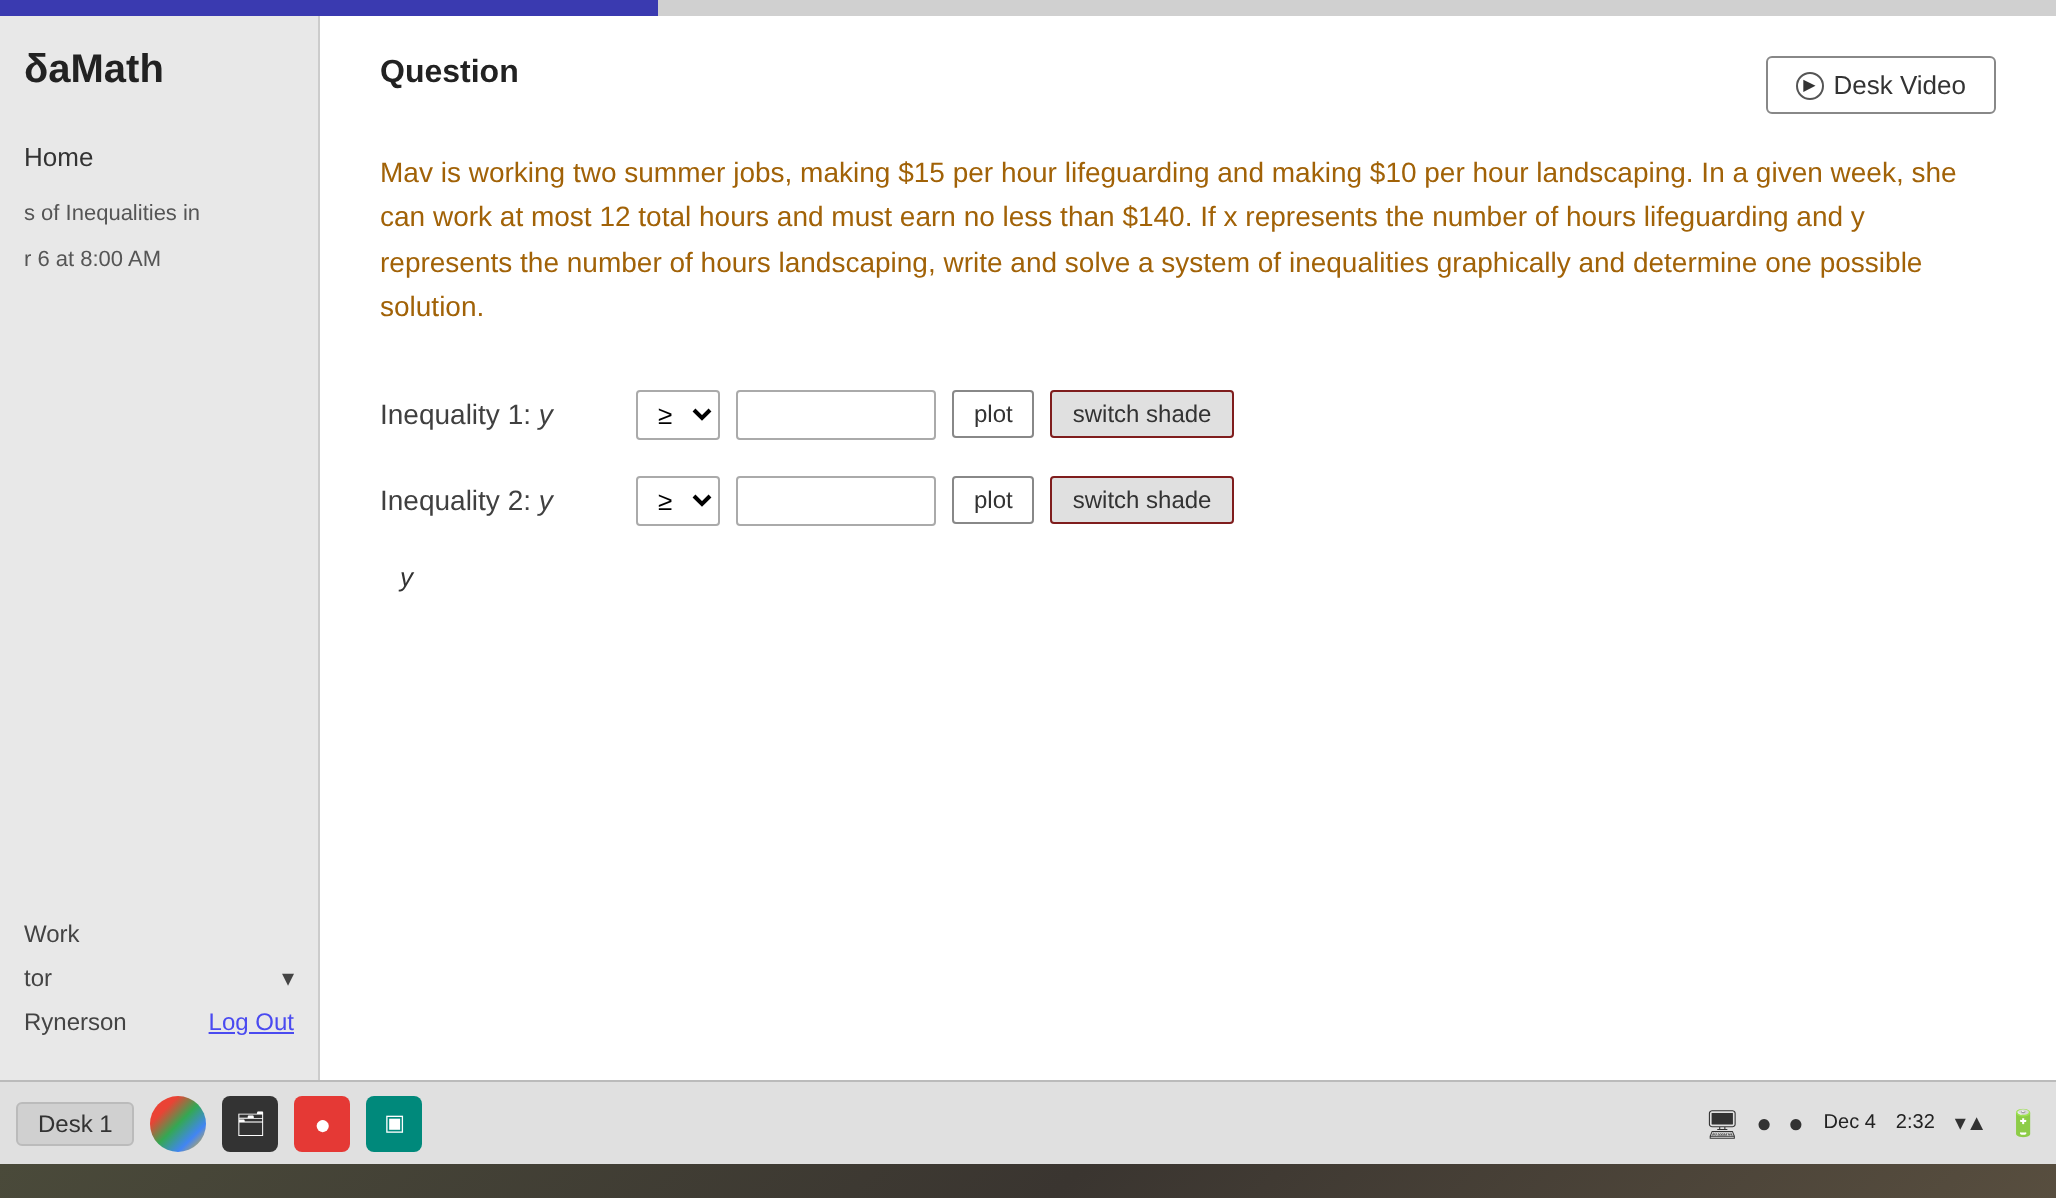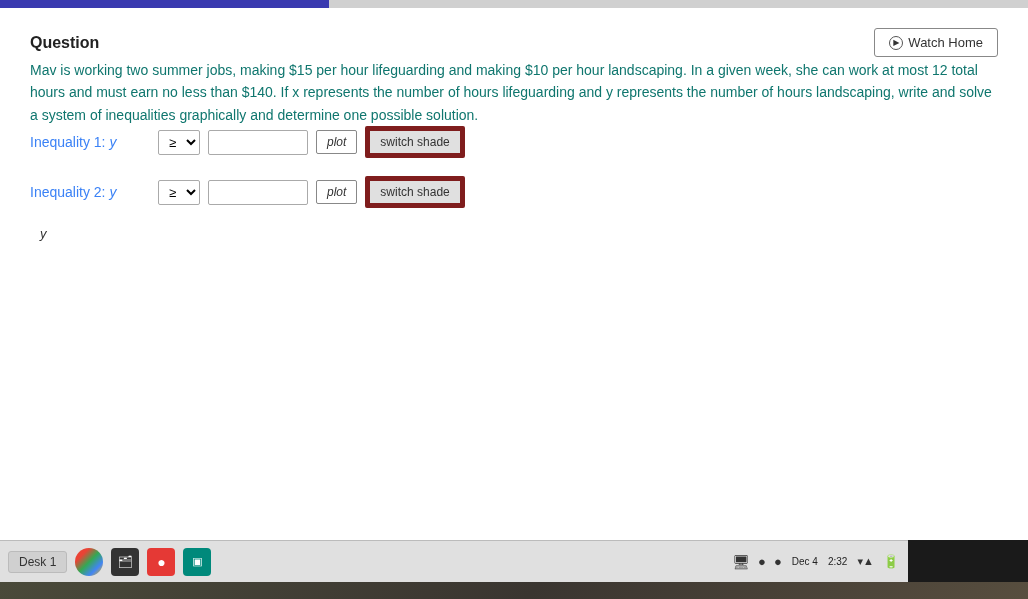--- a/index.html
+++ b/index.html
@@ -94,23 +94,22 @@
     
     .main-content {
       flex: 1;
       background: #fff;
       padding: 20px 30px;
       overflow-y: auto;
     }
 
     .question-header {
       display: flex;
-      align-items: center;
       justify-content: space-between;
-      margin-bottom: 2px;
+      margin-bottom: 18px;
     }
 
     .question-label {
       font-size: 16px;
       font-weight: bold;
       color: #222;
     }
 
     .header-buttons {
       display: flex;
@@ -137,33 +136,34 @@
       border: 1.5px solid #555;
       display: inline-flex;
       align-items: center;
       justify-content: center;
       font-size: 8px;
     }
 
     .question-text {
       font-size: 14px;
       line-height: 1.6;
-      color: #0f766e;
+      color: #a16207;
+      margin-bottom: 30px;
     }
 
     .inequality-row {
       display: flex;
       align-items: center;
       gap: 8px;
       margin-bottom: 18px;
     }
 
     .inequality-label {
       font-size: 14px;
-      color: #3b82f6;
+      color: #404040;
       min-width: 120px;
     }
 
     .inequality-label em {
       font-style: italic;
     }
 
     .inequality-select {
       border: 1px solid #aaa;
       background: #fff;
@@ -182,44 +182,43 @@
     }
 
     .btn-plot {
       border: 1px solid #888;
       background: #fff;
       padding: 4px 10px;
       font-size: 12px;
       cursor: pointer;
       border-radius: 2px;
       color: #333;
-      font-style: italic;
     }
 
     .btn-switch-shade {
-      border: 5px solid #7f1d1d;
+      border: 1px solid #7f1d1d;
       background: #e0e0e0;
       padding: 4px 10px;
       font-size: 12px;
       cursor: pointer;
       border-radius: 2px;
       color: #333;
     }
 
     .y-axis-label {
       font-size: 13px;
       color: #333;
       font-style: italic;
       margin-left: 10px;
       margin-top: 5px;
     }
 
     
     .taskbar {
-      width: 908px;
+      width: 1028px;
       height: 42px;
       background: #e0e0e0;
       display: flex;
       align-items: center;
       padding: 0 8px;
       gap: 8px;
       border-top: 1px solid #bbb;
     }
 
     .taskbar-app-btn {
@@ -290,29 +289,49 @@
 <body>
 
 <div class="screen">
 
   <div class="progress-bar-container">
     <div class="progress-bar-fill"></div>
   </div>
 
   <div class="app-layout">
 
+    <div class="sidebar">
+      <div class="sidebar-logo">δaMath</div>
+      <div class="sidebar-item">Home</div>
+      <div class="sidebar-section-label">s of Inequalities in</div>
+      <div class="sidebar-meta">r 6 at 8:00 AM</div>
+
+      <div class="sidebar-bottom">
+        <div class="sidebar-bottom-item">
+          <span>Work</span>
+        </div>
+        <div class="sidebar-bottom-item">
+          <span>tor</span>
+          <span>▾</span>
+        </div>
+        <div class="sidebar-bottom-item">
+          <span>Rynerson</span>
+          <span style="color:#4a4af0; text-decoration:underline; cursor:pointer;">Log Out</span>
+        </div>
+      </div>
+    </div>
 
     <div class="main-content">
 
       <div class="question-header">
         <div class="question-label">Question</div>
         <div class="header-buttons">
           <button class="btn-outline">
             <span class="play-circle">▶</span>
-            <span>Watch Home</span>
+            <span>Desk Video</span>
           </button>
         </div>
       </div>
 
       <div class="question-text">Mav is working two summer jobs, making $15 per hour lifeguarding and making $10 per hour landscaping. In a given week, she can work at most 12 total hours and must earn no less than $140. If x represents the number of hours lifeguarding and y represents the number of hours landscaping, write and solve a system of inequalities graphically and determine one possible solution.</div>
 
       <div class="inequality-row">
         <div class="inequality-label">
           <span>Inequality 1: </span><em>y</em>
         </div>

